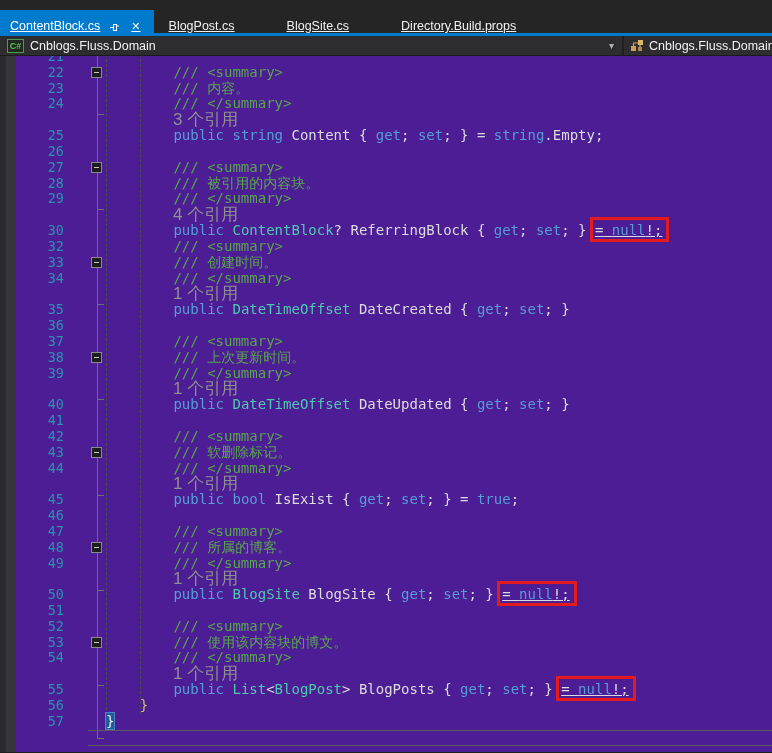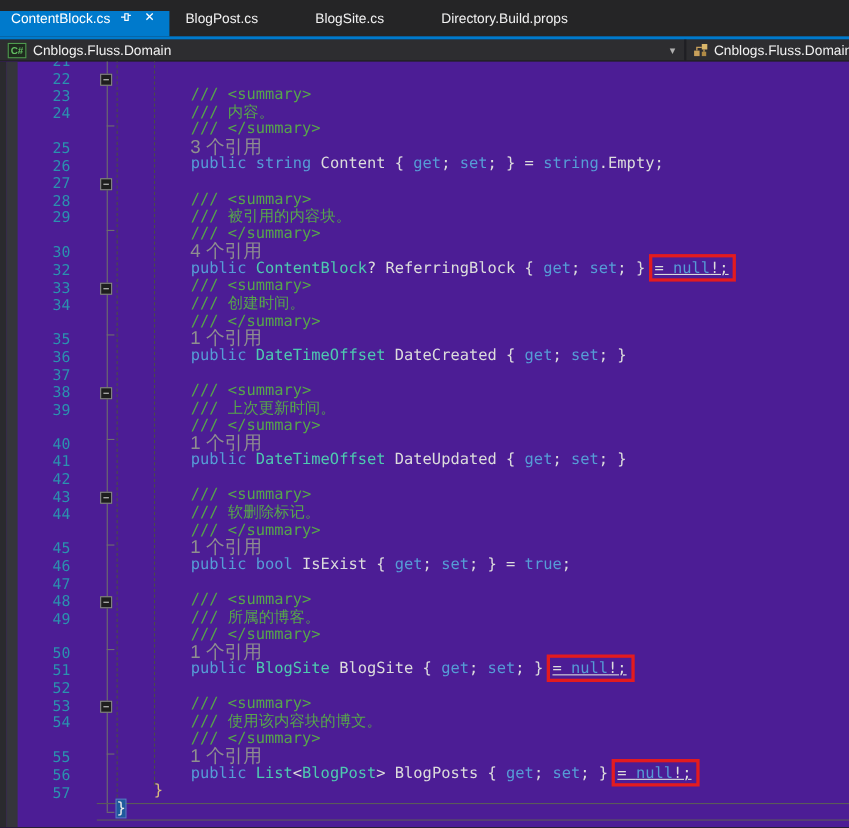--- a/index.html
+++ b/index.html
@@ -1,22 +1,22 @@
 <!DOCTYPE html>
 <html><head>
 <meta charset="utf-8">
 <style>
   * { box-sizing: border-box; margin: 0; padding: 0; }
   html,body { width:772px; height:753px; overflow:hidden; background:#1E1E1E;
               font-family:"Liberation Sans", sans-serif; }
 
   
   .topbar { height:33px; background:#252526; display:flex; align-items:flex-end; }
-  .tab { height:23px; display:flex; align-items:flex-start; font-size:12.5px;
-         color:#F1F1F1; padding:0 15px; margin-right:22px; white-space:nowrap; cursor:default; }
+  .tab { height:23px; display:flex; align-items:flex-end; font-size:12.5px;
+         color:#F1F1F1; padding:0 15px; margin-right:22px; white-space:nowrap; cursor:default;text-decoration:underline; }
   .tab.active { background:#007ACC; color:#FFFFFF; padding:0 10px; margin-right:0; }
   .tab.active .tab-label { margin-right:9px; }
   .pin { display:inline-flex; align-items:center; margin-right:8px; }
   .tab-close { font-size:11px; line-height:11px; color:#FFFFFF; padding:1px 3px; }
   .blueline { height:3px; background:#007ACC; }
 
   
   .navbar { height:20px; background:#2D2D30; display:flex; align-items:stretch;
             border-bottom:1px solid #1B1B1C; font-size:12.5px; color:#F1F1F1; }
   .nav-left { width:622px; display:flex; align-items:center; position:relative; padding-left:7px; }
@@ -31,21 +31,21 @@
   
   .editor { position:relative; height:696px; background:#4c1d95; overflow:hidden; }
   .strip-a { position:absolute; left:0; top:0; bottom:0; width:6px; background:#2A2A2E; }
   .strip-b { position:absolute; left:6px; top:0; bottom:0; width:10px; background:#35353B; }
   .rows-wrap { position:absolute; left:0; right:0; top:-7px; }
   .overlay { position:absolute; left:0; right:0; top:0; pointer-events:none; }
   .row { display:flex; height:15.84px; line-height:15.84px;
          font-family:"DejaVu Sans Mono", monospace; font-size:14px; }
   .gut { flex:0 0 66px; text-align:right; color:#2B91AF; padding-right:2px;
          font-size:13.5px; user-select:none; }
-  .code { flex:1; padding-left:40px; white-space:pre; color:#DCDCDC; position:relative; z-index:2;margin-top:14px; }
+  .code { flex:1; padding-left:40px; white-space:pre; color:#DCDCDC; position:relative; z-index:2; }
   .lens { font-family:"Liberation Sans", sans-serif; font-size:17px; color:#8F8F8F;
           margin-left:67px; }
   .tk-pl { color:#DCDCDC; }
   .tk-kw { color:#569CD6; }
   .tk-ty { color:#4EC9B0; }
   .tk-cm { color:#57A64A; }
   .tk-gold { color:#D7BA7D; }
   .tk-cb { background:#1E5A9C; color:#ECECEC; outline:1px solid #4C82C2; }
   .redbox { position:relative;text-decoration:underline; }
   .redbox::after { content:""; position:absolute; left:-5px; right:-7px; top:-5px; bottom:-4px;

